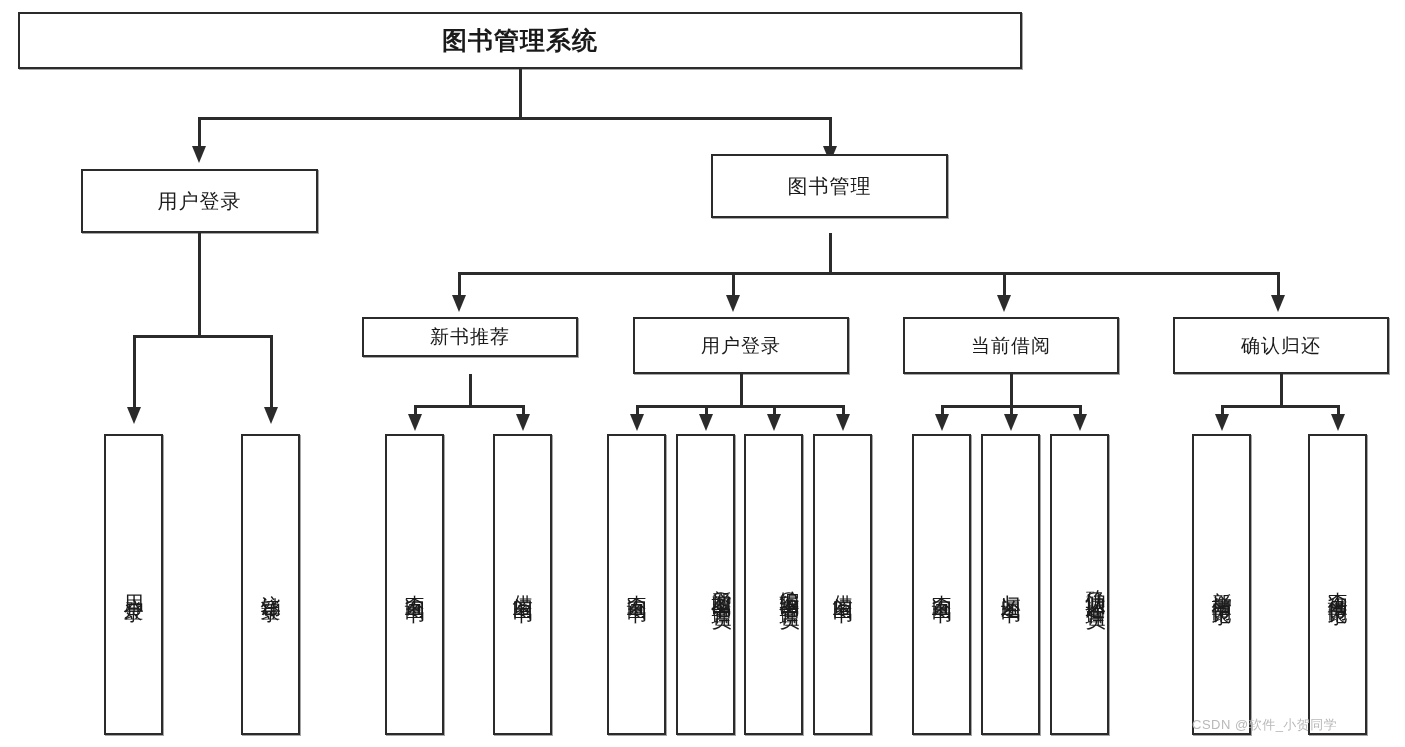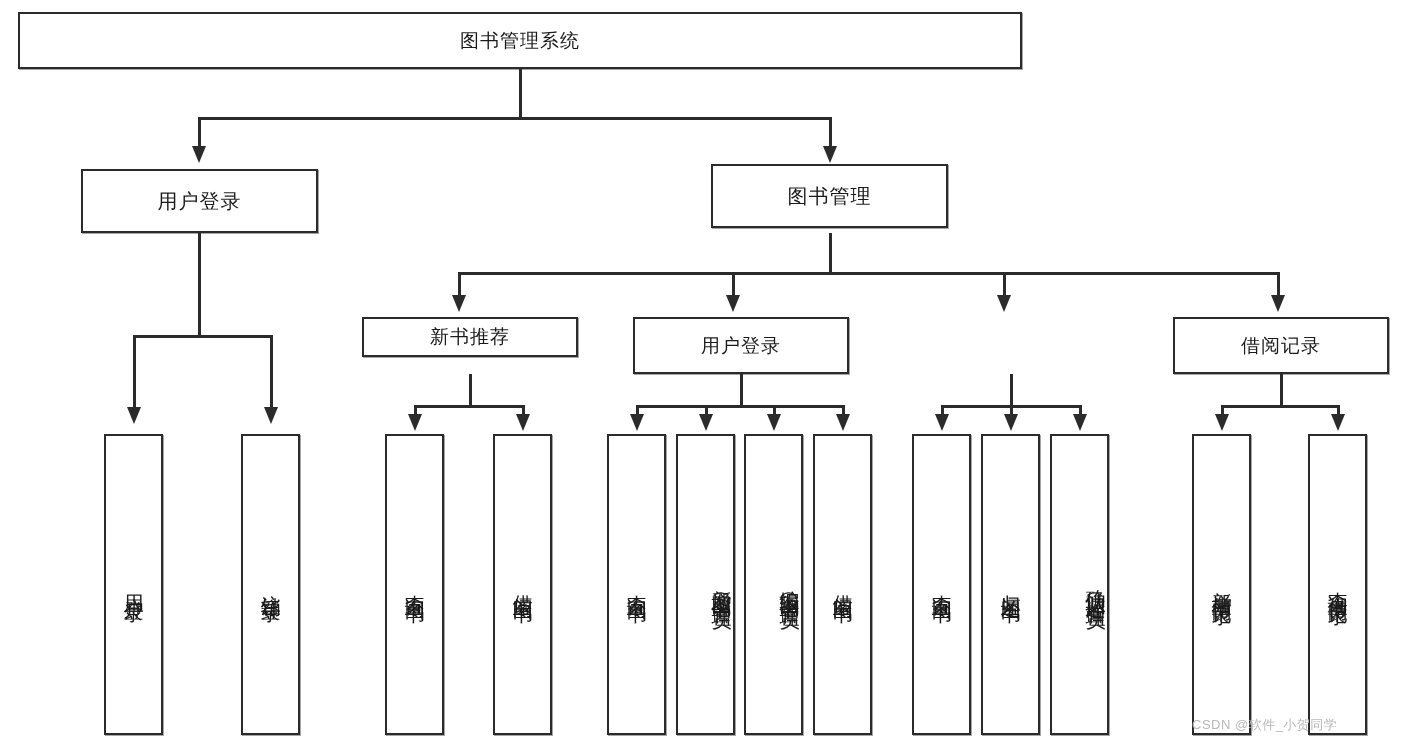--- a/index.html
+++ b/index.html
@@ -19,21 +19,21 @@
     box-sizing:border-box;
     background:#ffffff;
     border:2.5px solid #2b2b2b;
     display:flex;
     align-items:center;
     justify-content:center;
     color:#1a1a1a;
     letter-spacing:1px;
     box-shadow:1px 1px 0 rgba(0,0,0,.35);
   }
-  .node.root{font-size:19px;}
+  .node.root{font-size:25px;font-weight:bold;}
   .node.lvl2{font-size:20px;}
   .node.lvl3{font-size:19px;}
 
   
   .node.leaf{
     writing-mode:vertical-rl;
     text-orientation:upright;
     align-items:flex-start;
     justify-content:center;
     font-size:20px;
@@ -82,21 +82,21 @@
 
   <div class="ln v" style="left:198px;top:117px;height:30px;"></div>
   <div class="arw" style="left:192px;top:146px;"></div>
 
   <div class="ln v" style="left:829px;top:117px;height:30px;"></div>
   <div class="arw" style="left:823px;top:146px;"></div>
 
   <div class="node lvl2" style="left:81px;top:169px;width:237px;height:64px;">
     <span>用户登录</span>
   </div>
-  <div class="node lvl2" style="left:711px;top:164px;width:237px;height:64px;">
+  <div class="node lvl2" style="left:711px;top:154px;width:237px;height:64px;">
     <span>图书管理</span>
   </div>
 
   <div class="ln v" style="left:198px;top:233px;height:104px;"></div>
   <div class="ln h" style="left:133px;top:335px;width:139px;"></div>
   <div class="ln v" style="left:133px;top:335px;height:73px;"></div>
   <div class="arw" style="left:127px;top:407px;"></div>
   <div class="ln v" style="left:270px;top:335px;height:73px;"></div>
   <div class="arw" style="left:264px;top:407px;"></div>
 
@@ -114,22 +114,25 @@
 
   <div class="ln v" style="left:1277px;top:272px;height:24px;"></div>
   <div class="arw" style="left:1271px;top:295px;"></div>
 
   <div class="node lvl3" style="left:362px;top:317px;width:216px;height:40px;">
     <span>新书推荐</span>
   </div>
   <div class="node lvl3" style="left:633px;top:317px;width:216px;height:57px;">
     <span>用户登录</span>
   </div>
+  <div class="node lvl3" style="left:903px;top:317px;width:216px;height:57px;">
+    <span>当前借阅</span>
+  </div>
   <div class="node lvl3" style="left:1173px;top:317px;width:216px;height:57px;">
-    <span>借阅记录</span>
+    <span>确认归还</span>
   </div>
 
   <div class="ln v" style="left:469px;top:374px;height:33px;"></div>
   <div class="ln h" style="left:414px;top:405px;width:110px;"></div>
   <div class="ln v" style="left:414px;top:405px;height:12px;"></div>
   <div class="arw" style="left:408px;top:414px;"></div>
   <div class="ln v" style="left:522px;top:405px;height:12px;"></div>
   <div class="arw" style="left:516px;top:414px;"></div>
 
   <div class="ln v" style="left:740px;top:374px;height:33px;"></div>

